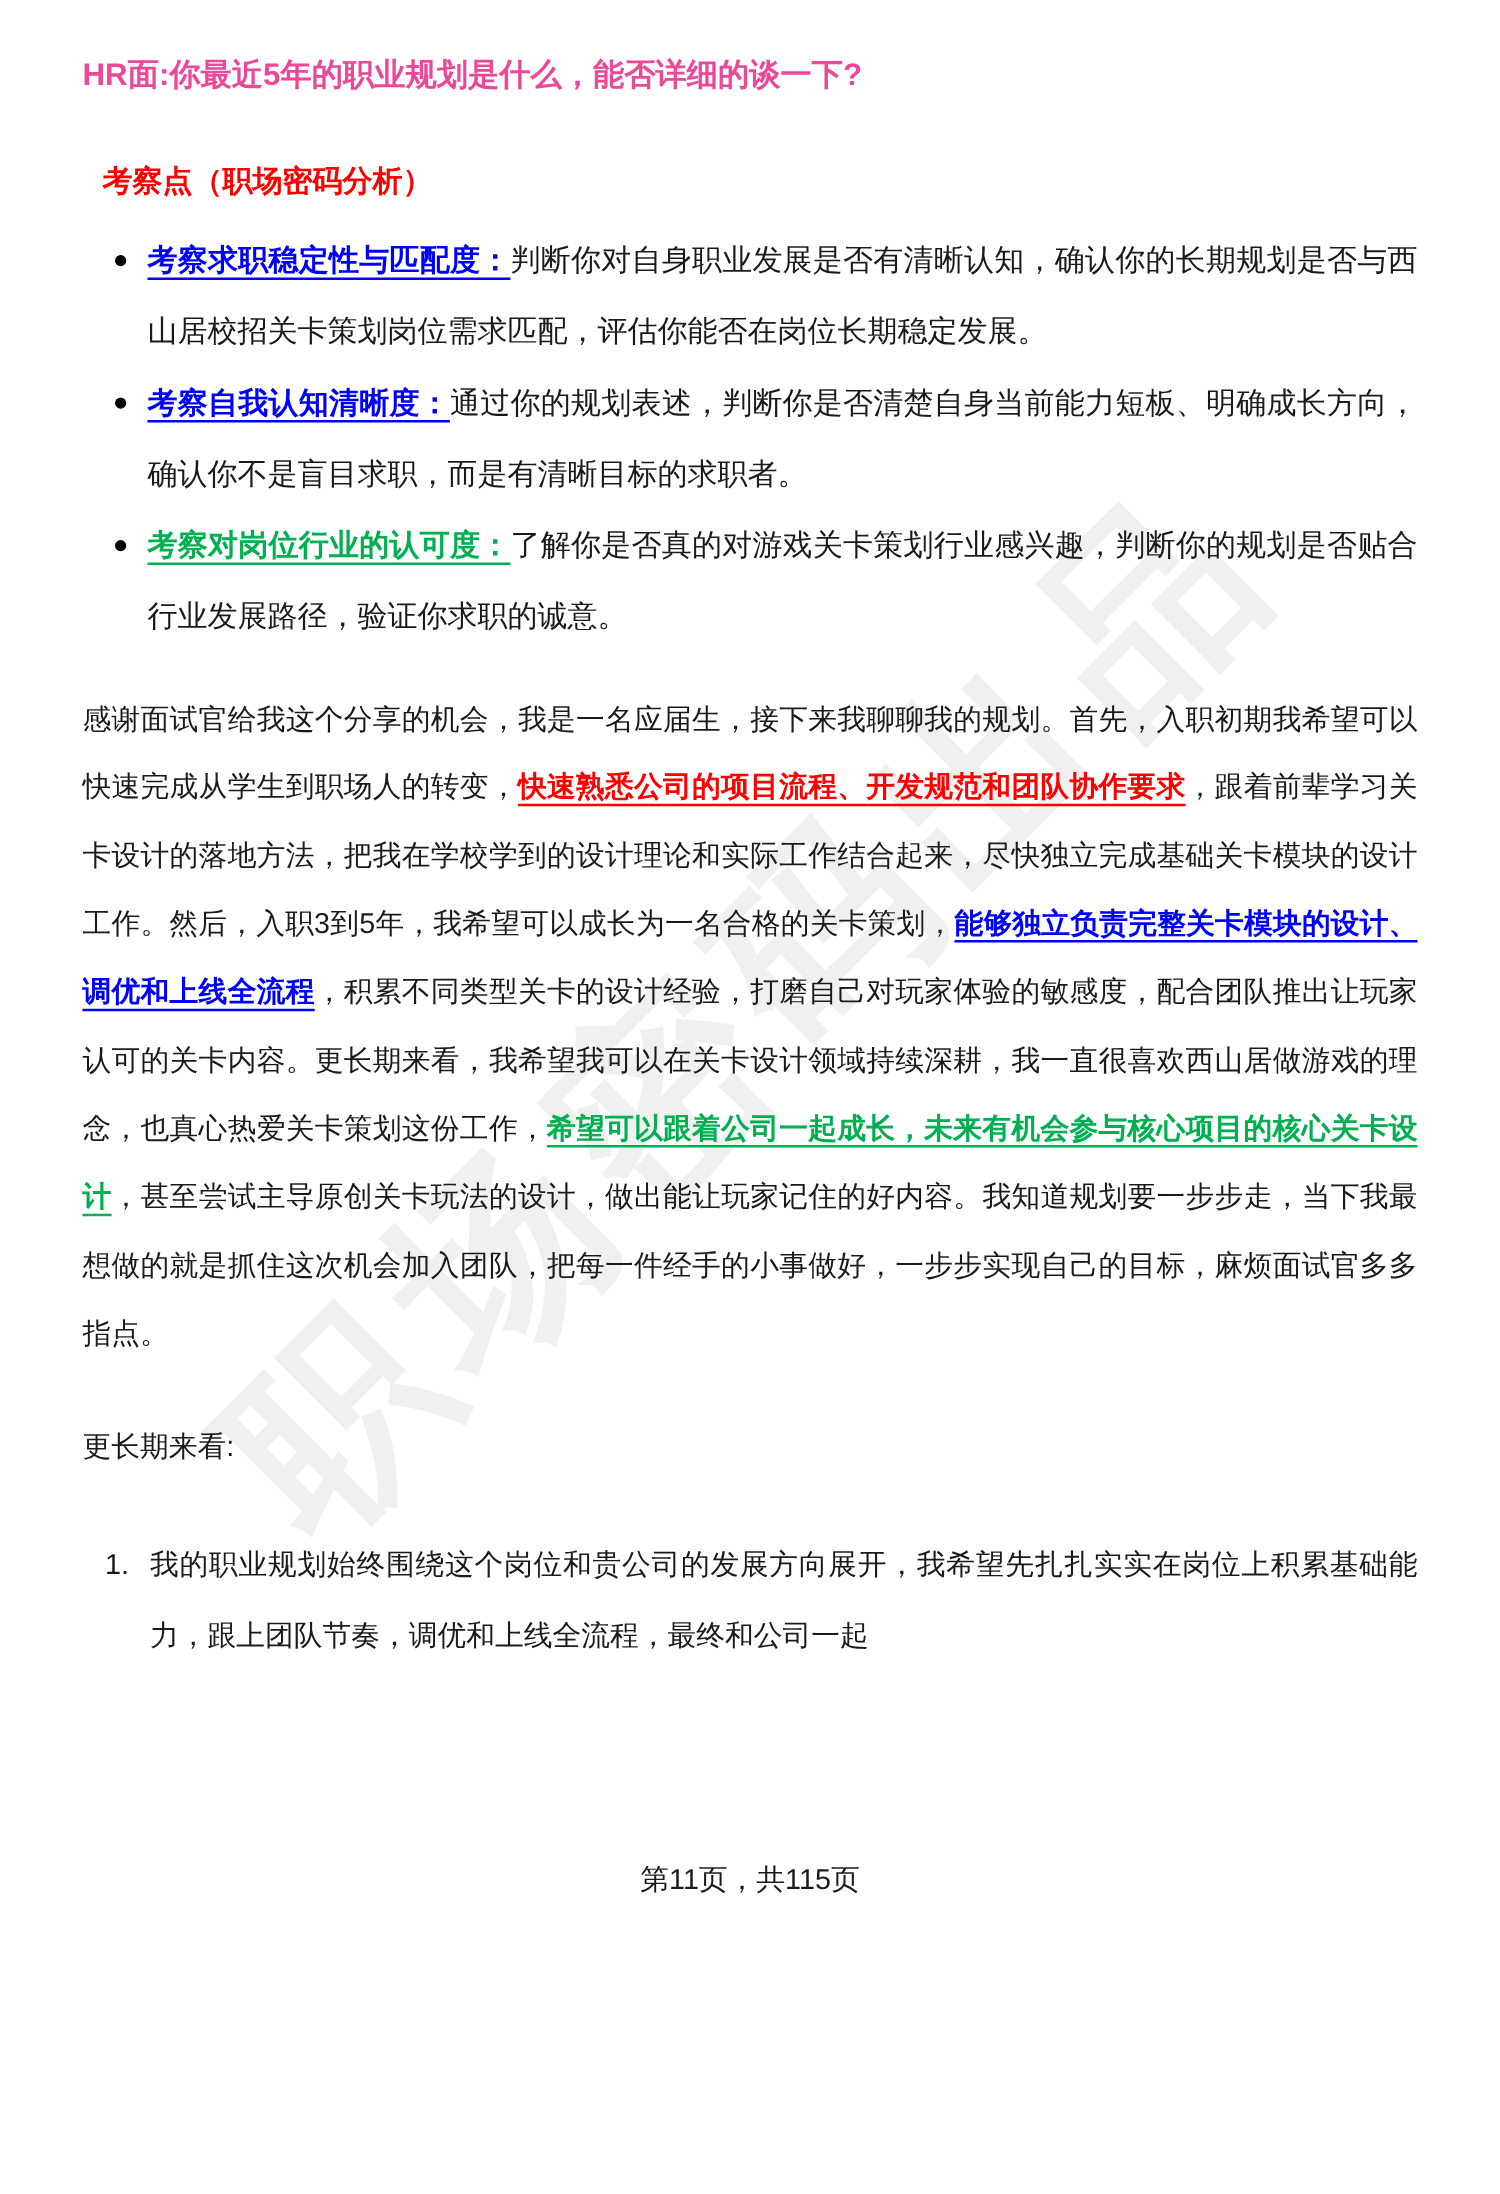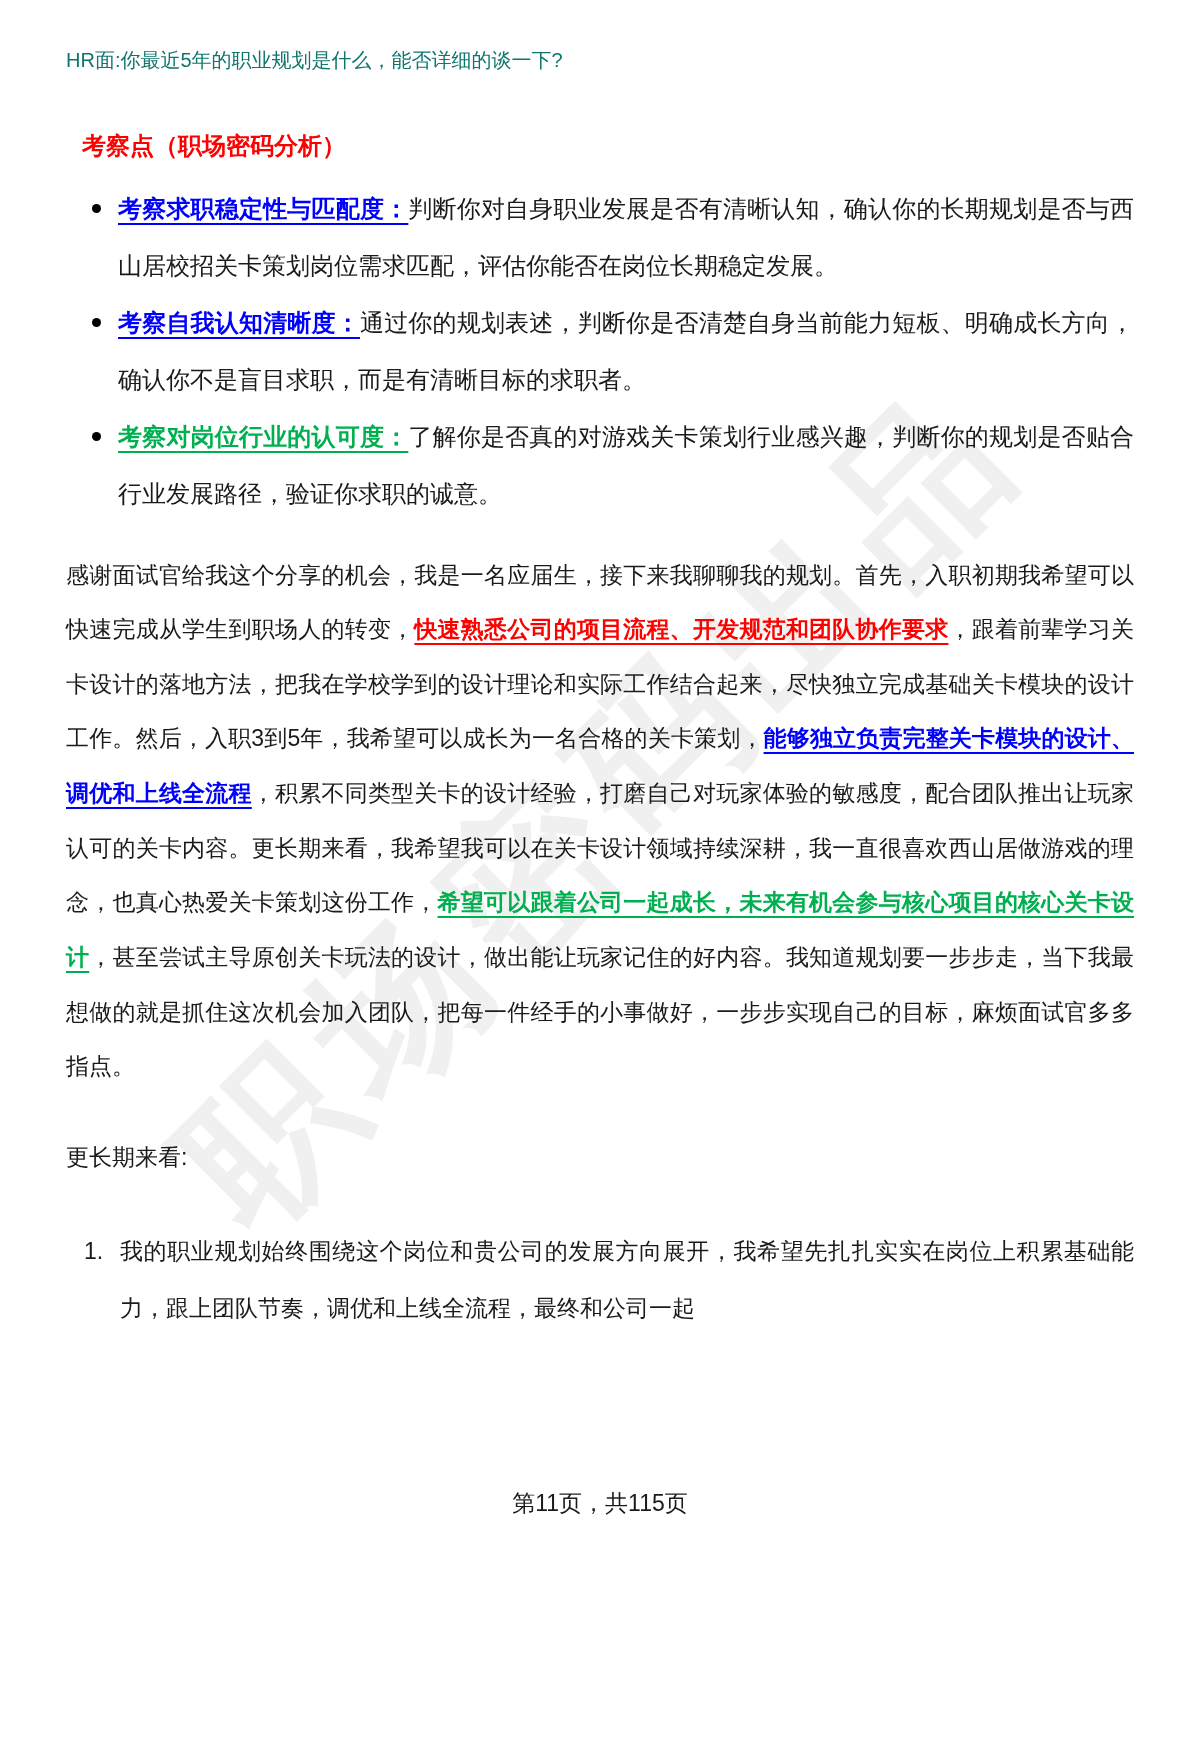--- a/index.html
+++ b/index.html
@@ -25,23 +25,23 @@
     pointer-events: none;
     user-select: none;
   }
   .content {
     position: relative;
     padding: 42px 66px 0 66px;
     z-index: 1;
   }
   .q-heading {
     margin: 0;
-    color: #0f766e;
-    font-size: 20px;
-    font-weight: normal;
+    color: #ec4899;
+    font-size: 25px;
+    font-weight: bold;
     line-height: 36px;
   }
   .section-heading {
     margin: 50px 0 0 16px;
     color: #fe0000;
     font-size: 24px;
     font-weight: bold;
     line-height: 36px;
   }
   .section-heading.answer-h { margin-top: 34px; }

